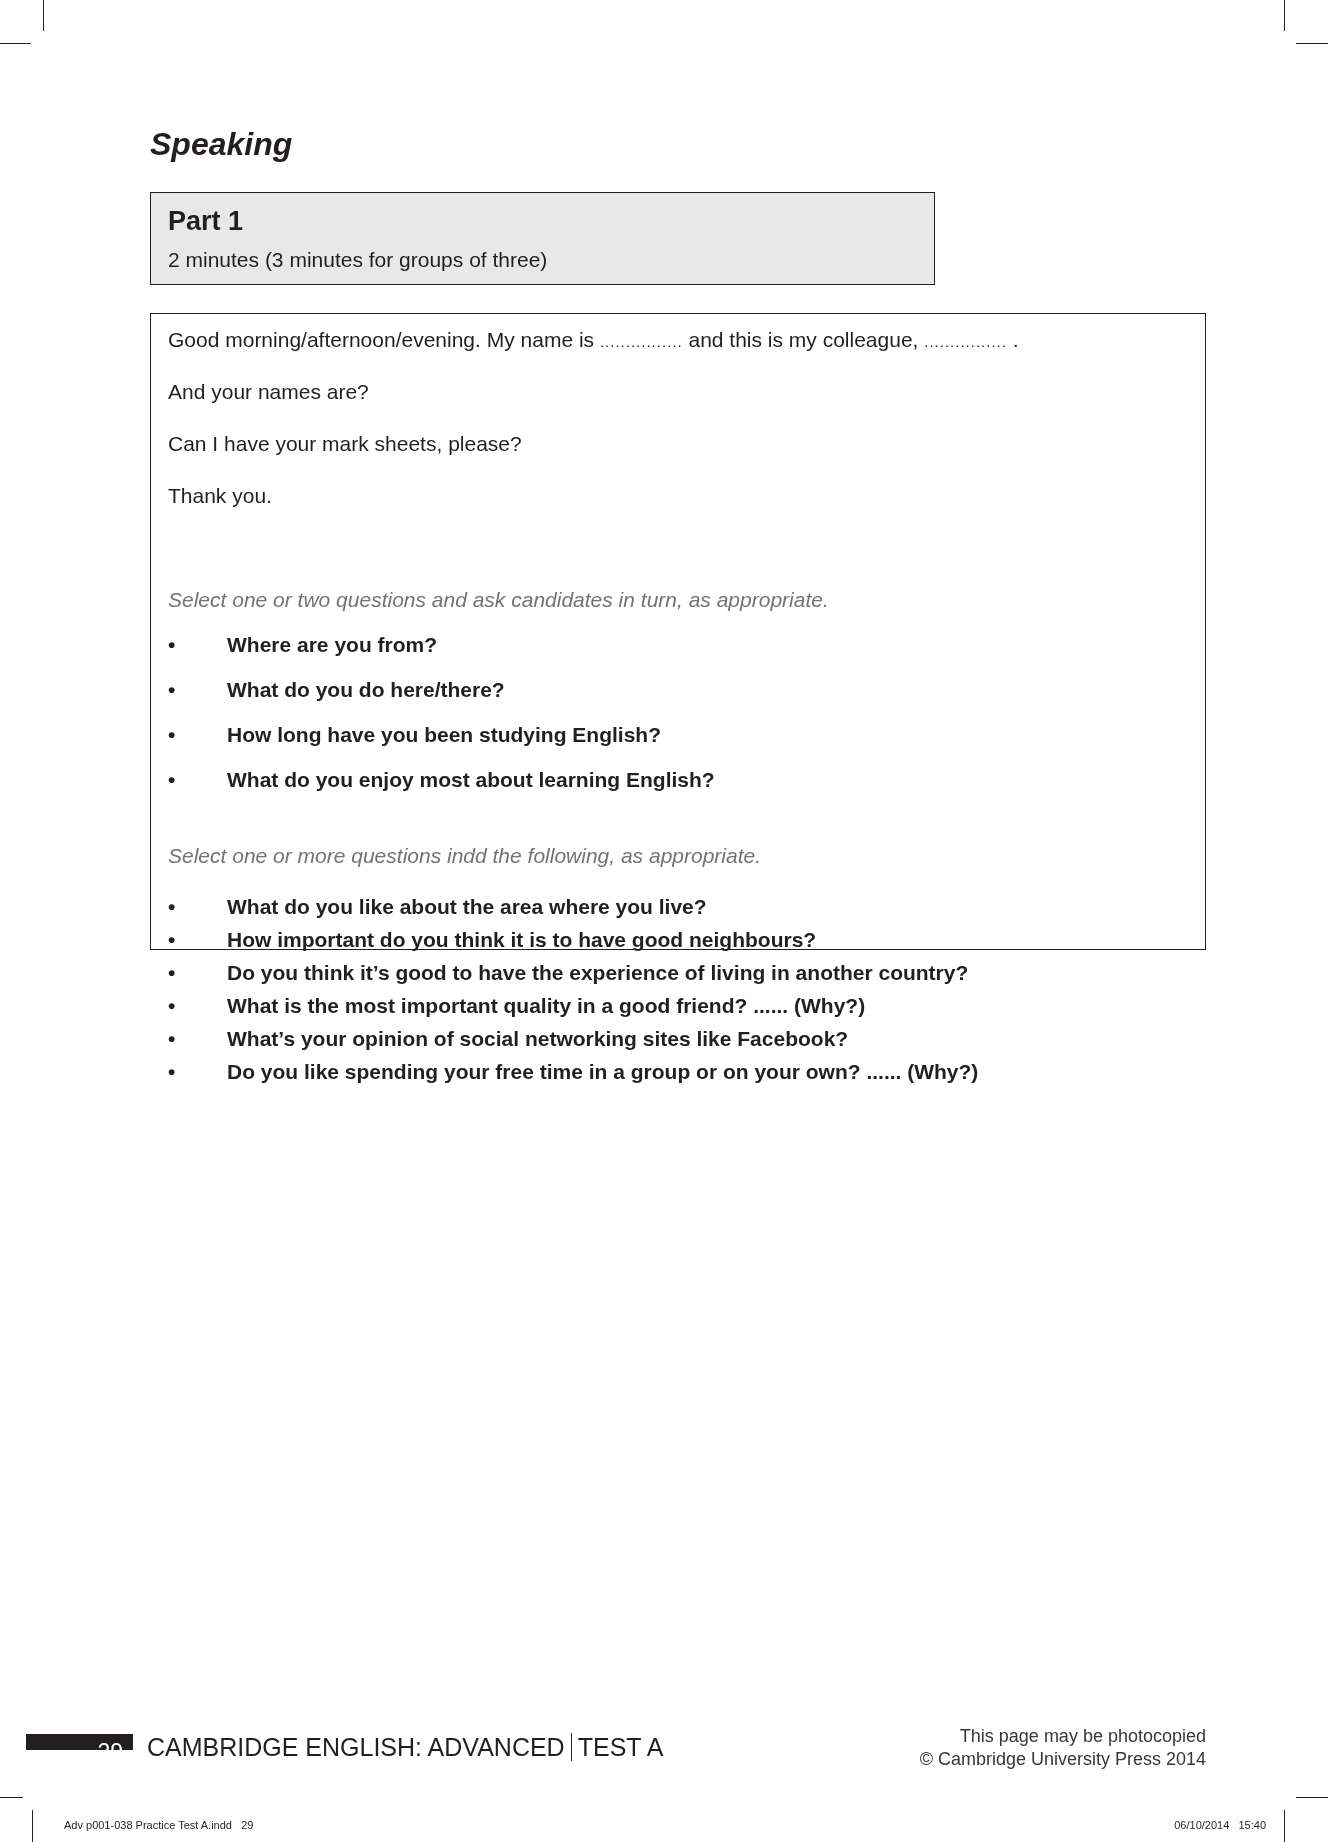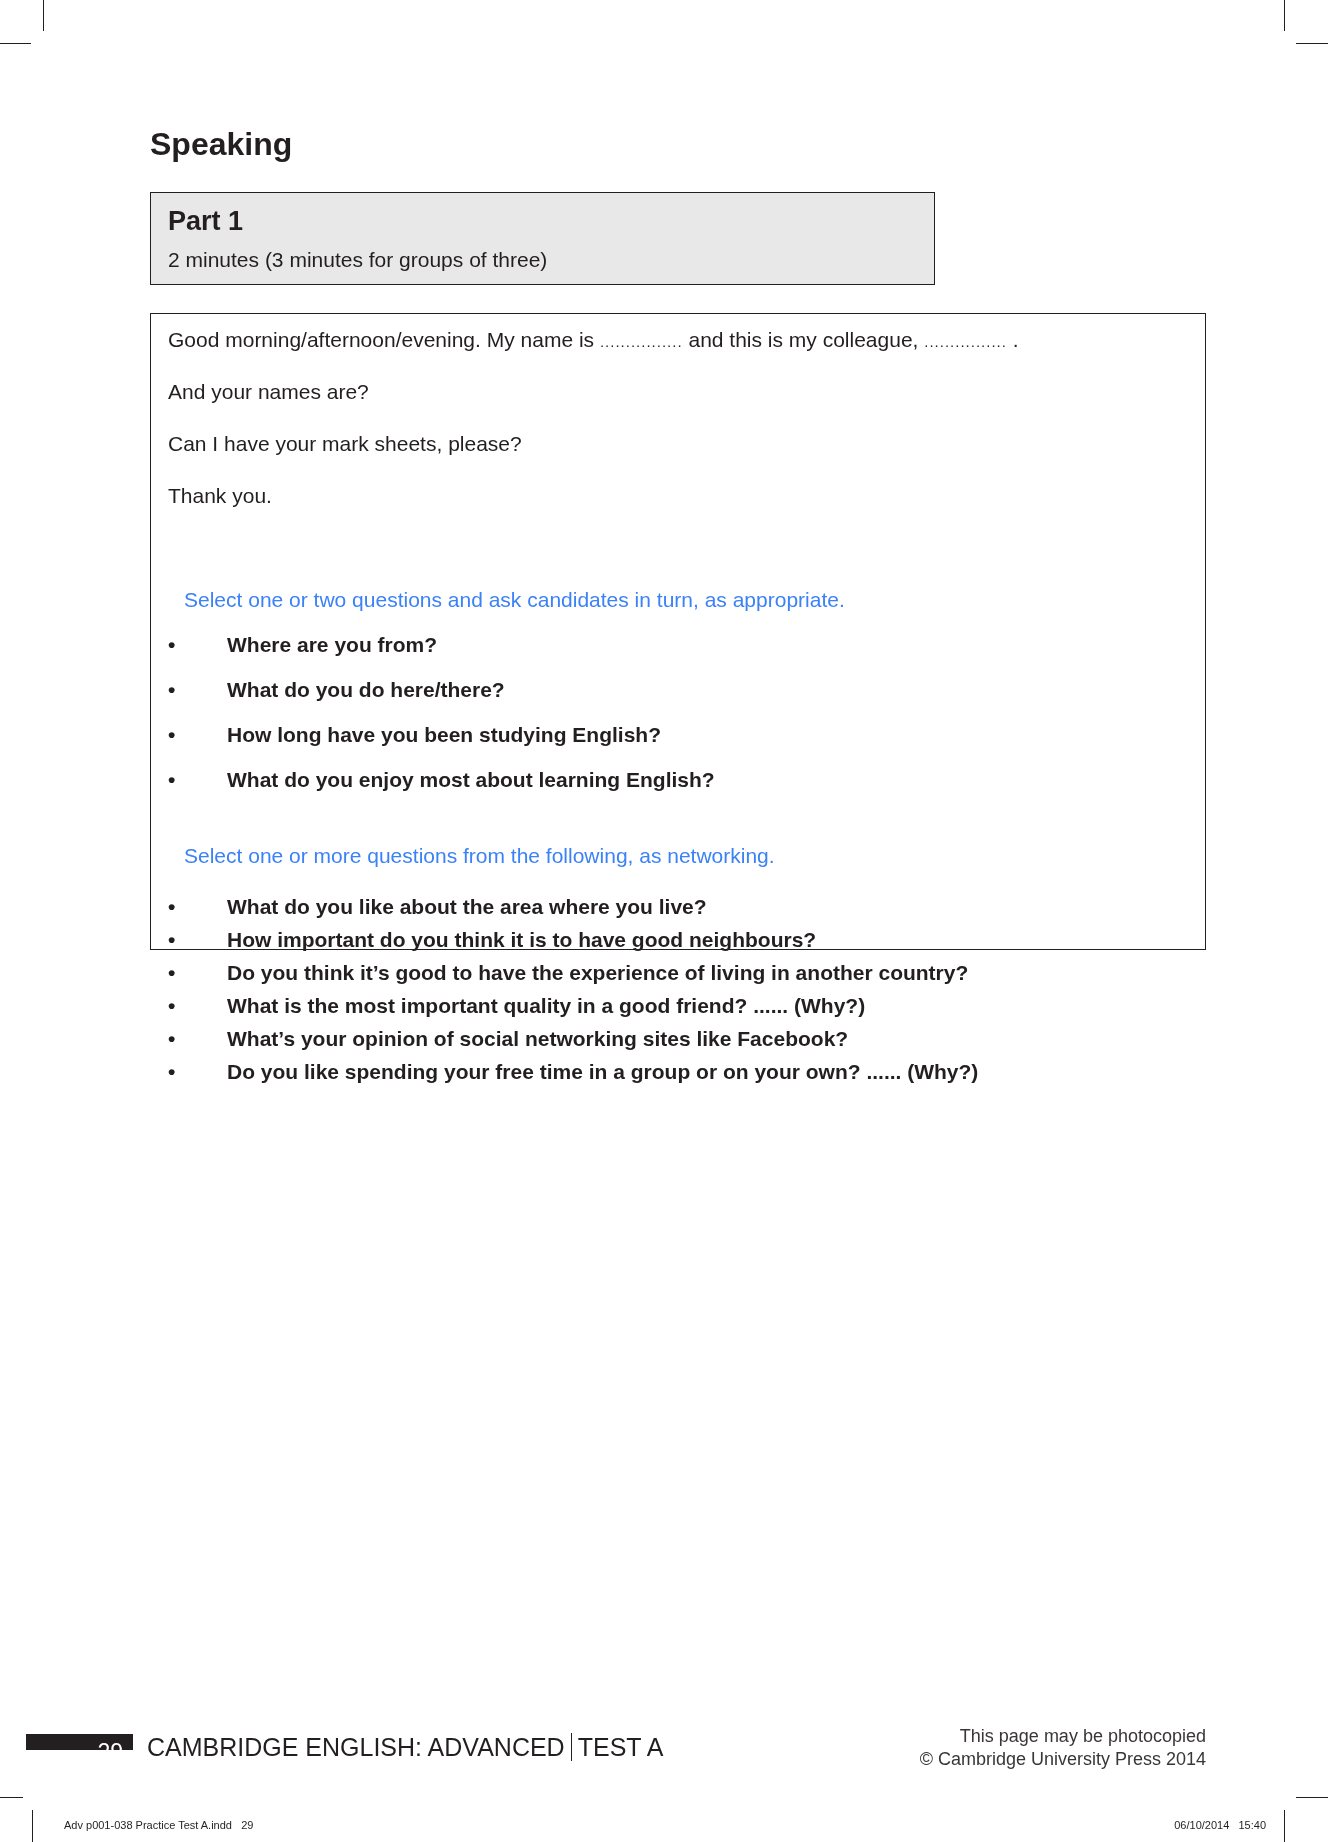--- a/index.html
+++ b/index.html
@@ -6,41 +6,41 @@
   body {
     width: 1328px; height: 1842px; position: relative; background: #ffffff;
     font-family: "Liberation Sans", sans-serif; color: #231f20; overflow: hidden;
   }
   .crop { position: absolute; background: #231f20; }
   .crop.v { width: 1px; }
   .crop.h { height: 1px; }
 
   .heading {
     position: absolute; left: 150px; top: 124px; margin: 0;
-    font-size: 32px; font-weight: bold; letter-spacing: 0px; line-height: 40px;
+    font-size: 32px; font-weight: bold; letter-spacing: 0px; line-height: 40px; font-style: italic;
   }
   .part-box {
     position: absolute; left: 150px; top: 192px; width: 785px; height: 93px;
     box-sizing: border-box; border: 1px solid #231f20; background: #e8e8e8; padding-left: 20px;
   }
   .part-title {
     position: absolute; left: 17px; top: 12px; font-size: 27px; font-weight: bold; line-height: 32px;
   }
   .part-sub {
     position: absolute; left: 17px; top: 54px; font-size: 21px; line-height: 26px;
   }
   .main-box {
     position: absolute; left: 150px; top: 313px; width: 1056px; height: 637px;
     box-sizing: border-box; border: 1px solid #231f20; background: #fff;
   }
   .line {
     position: absolute; left: 17px; font-size: 21px; line-height: 26px; white-space: nowrap;
   }
   .dots { letter-spacing: 1px; font-size: 15px; }
-  .italic { color: #3b82f6; margin-left: 16px; }
+  .italic { font-style: italic; color: #737373; }
   .bullet-row {
     position: absolute; left: 17px; font-size: 21px; line-height: 26px; font-weight: bold; white-space: nowrap;
   }
   .bullet { position: absolute; left: 0; top: 0; width: 40px; }
   .btext { position: absolute; left: 59px; top: 0; }
 
   .page-tab {
     position: absolute; left: 26px; top: 1734px; width: 107px; height: 16px; background: #231f20;
   }
   .page-num {
@@ -99,21 +99,21 @@
   </div>
   <div class="bullet-row" style="top:408px;">
     <span class="bullet">•</span>
     <span class="btext">How long have you been studying English?</span>
   </div>
   <div class="bullet-row" style="top:453px;">
     <span class="bullet">•</span>
     <span class="btext">What do you enjoy most about learning English?</span>
   </div>
 
-  <div class="line italic" style="top:529px;">Select one or more questions from the following, as networking.</div>
+  <div class="line italic" style="top:529px;">Select one or more questions indd the following, as appropriate.</div>
 
   <div class="bullet-row" style="top:580px;">
     <span class="bullet">•</span>
     <span class="btext">What do you like about the area where you live?</span>
   </div>
   <div class="bullet-row" style="top:613px;">
     <span class="bullet">•</span>
     <span class="btext">How important do you think it is to have good neighbours?</span>
   </div>
   <div class="bullet-row" style="top:646px;">

